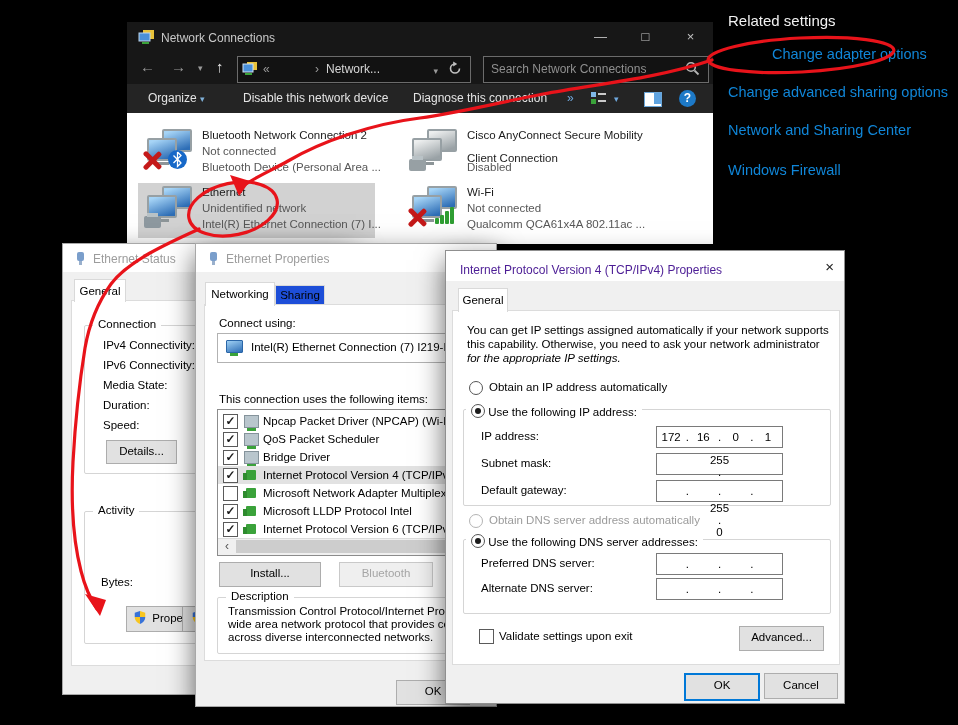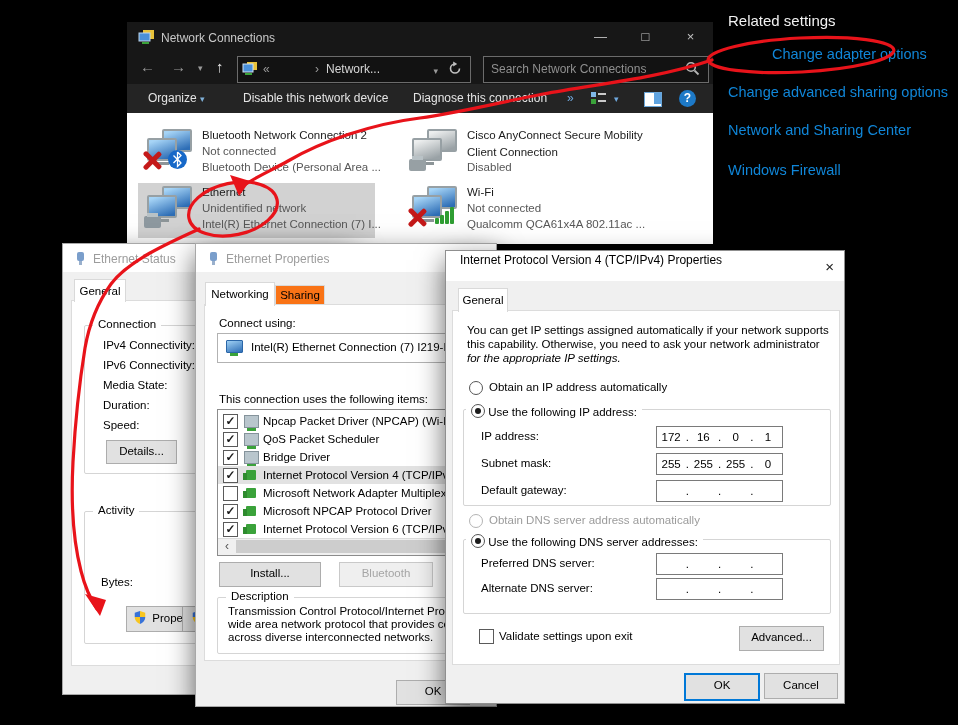--- a/index.html
+++ b/index.html
@@ -40,21 +40,21 @@
   .plug::after{content:"";position:absolute;left:3px;top:-3px;width:11px;height:4px;background:#b9c2c6;}
   
   .dialog{position:absolute;background:#f0f0f0;border:1px solid #a8a8a8;box-shadow:0 10px 26px rgba(0,0,0,.6);overflow:hidden;font-size:11.5px;color:#000;}
   .dlg-titlebar{position:absolute;left:0;top:0;right:0;height:28px;background:#ffffff;}
   .dlg-title{position:absolute;left:30px;top:8px;font-size:12px;}
   .inactive .dlg-title{color:#9c9c9c;}
   .dlg-icon{position:absolute;left:11px;top:7px;width:13px;height:15px;}
   .tabpage{position:absolute;background:#ffffff;border:1px solid #dcdcdc;}
   .tab{position:absolute;border:1px solid #d9d9d9;font-size:11.5px;text-align:center;}
   .tab.active{background:#ffffff;border-bottom:none;z-index:2;}
-  .tab.idle{background:#f97316;text-align:center;}
+  .tab.idle{background:#1d4ed8;text-align:center;}
   .groupbox{position:absolute;border:1px solid #d5d5d5;border-radius:2px;}
   .legend{position:absolute;top:-8px;left:8px;background:#ffffff;padding:0 5px;white-space:nowrap;}
   .btn{position:absolute;background:#e1e1e1;border:1px solid #adadad;text-align:center;font-size:11.5px;color:#000;}
   .btn.default{border:2px solid #0078d7;}
   .btn.disabled{background:#efefef;border-color:#c9c9c9;color:#a5a5a5;}
   .radio{position:absolute;width:12px;height:12px;border:1px solid #555;border-radius:50%;background:#fff;}
   .radio.sel::after{content:"";position:absolute;left:2.5px;top:2.5px;width:6px;height:6px;border-radius:50%;background:#1b1b1b;}
   .radio.dis{border-color:#b4b4b4;}
   .cbx{position:absolute;width:13px;height:13px;border:1px solid #5a5a5a;background:#fff;font-size:12px;line-height:12px;text-align:center;font-weight:bold;color:#1b1b1b;}
   .field{position:absolute;width:125px;height:20px;border:1px solid #7a7a7a;background:#fff;display:flex;align-items:center;}
@@ -180,21 +180,21 @@
 
     <div class="tile" style="left:276px;top:13px;">
       <div class="ticon gray">
         <div class="mons">
             <div class="m back"></div>
             <div class="m front"></div>
           </div>
         <div class="plug"></div>
       </div>
       <span class="t-name">Cisco AnyConnect Secure Mobility</span>
-      <span class="t-name" style="top:20px;text-align:center;">Client Connection</span>
+      <span class="t-name" style="top:26px;text-align:center;">Client Connection</span>
       <span class="t-sub2">Disabled</span>
     </div>
 
     <div class="tile selected" style="left:11px;top:70px;">
       <div class="ticon">
         <div class="mons">
             <div class="m back"></div>
             <div class="m front"></div>
           </div>
         <div class="plug" style="background:#8e99a0;"></div>
@@ -318,21 +318,21 @@
         <span class="pltxt">Internet Protocol Version 4 (TCP/IPv4)</span>
       </div>
       <div class="plrow" style="top:74px;">
         <span class="cbx"></span>
         <span class="li-ic protocol"></span>
         <span class="pltxt">Microsoft Network Adapter Multiplexor P</span>
       </div>
       <div class="plrow" style="top:92px;">
         <span class="cbx">✓</span>
         <span class="li-ic protocol"></span>
-        <span class="pltxt">Microsoft NPCAP Protocol Driver</span>
+        <span class="pltxt">Microsoft LLDP Protocol Intel</span>
       </div>
       <div class="plrow" style="top:110px;">
         <span class="cbx">✓</span>
         <span class="li-ic protocol"></span>
         <span class="pltxt">Internet Protocol Version 6 (TCP/IPv6)</span>
       </div>
       <div class="hscroll">
         <span class="harrow">‹</span>
         <span class="hthumb"></span>
       </div>
@@ -344,21 +344,21 @@
       <span class="lbl" style="left:10px;top:7px;">Transmission Control Protocol/Internet Protocol. The default</span>
       <span class="lbl" style="left:10px;top:20px;">wide area network protocol that provides communication</span>
       <span class="lbl" style="left:10px;top:33px;">across diverse interconnected networks.</span>
     </div>
   </div>
   <div class="btn" style="left:200px;top:436px;width:72px;height:23px;line-height:21px;"><span>OK</span></div>
 </div>
 
 <div class="dialog" style="left:445px;top:250px;width:398px;height:452px;z-index:40;border-color:#8f8f8f;">
   <div class="dlg-titlebar" style="height:30px;">
-    <span class="dlg-title" style="left:14px;top:2px;color:#000000;">Internet Protocol Version 4 (TCP/IPv4) Properties</span>
+    <span class="dlg-title" style="left:14px;top:12px;color:#4c1d95;">Internet Protocol Version 4 (TCP/IPv4) Properties</span>
     <span style="position:absolute;right:10px;top:7px;font-size:15px;color:#222;">×</span>
   </div>
   <div class="tab active" style="left:12px;top:37px;width:48px;height:23px;line-height:23px;"><span>General</span></div>
   <div class="tabpage" style="left:6px;top:59px;width:386px;height:353px;">
     <span class="lbl" style="left:14px;top:13px;">You can get IP settings assigned automatically if your network supports</span>
     <span class="lbl" style="left:14px;top:27px;">this capability. Otherwise, you need to ask your network administrator</span>
     <span class="lbl" style="left:14px;top:41px;font-style:italic;">for the appropriate IP settings.</span>
 
     <span class="radio" style="left:16px;top:70px;"></span>
     <span class="lbl" style="left:36px;top:70px;">Obtain an IP address automatically</span>
@@ -369,21 +369,21 @@
       <div class="field" style="left:192px;top:16px;">
         <span class="seg">172</span>
           <span class="dot">.</span>
         <span class="seg">16</span>
           <span class="dot">.</span>
         <span class="seg">0</span>
           <span class="dot">.</span>
         <span class="seg">1</span>
       </div>
       <span class="lbl" style="left:17px;top:47px;">Subnet mask:</span>
-      <div class="field" style="left:192px;top:43px;">
+      <div class="field" style="left:192px;top:43px;flex-direction:column;">
         <span class="seg">255</span>
           <span class="dot">.</span>
         <span class="seg">255</span>
           <span class="dot">.</span>
         <span class="seg">255</span>
           <span class="dot">.</span>
         <span class="seg">0</span>
       </div>
       <span class="lbl" style="left:17px;top:74px;">Default gateway:</span>
       <div class="field" style="left:192px;top:70px;">

